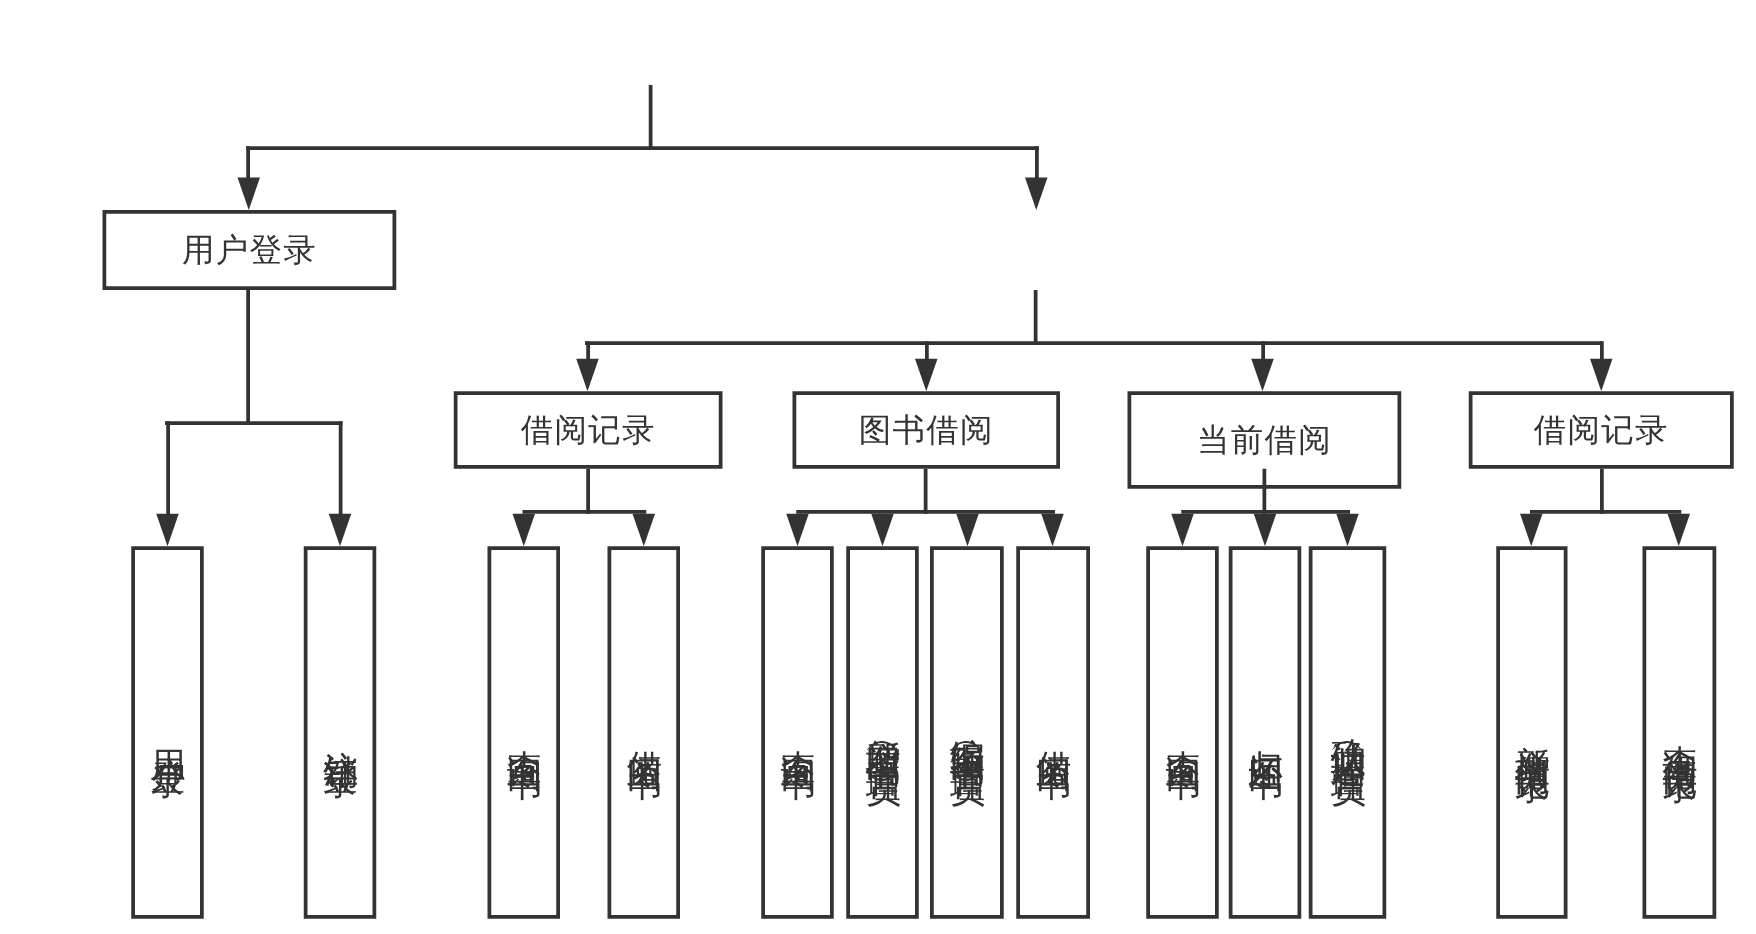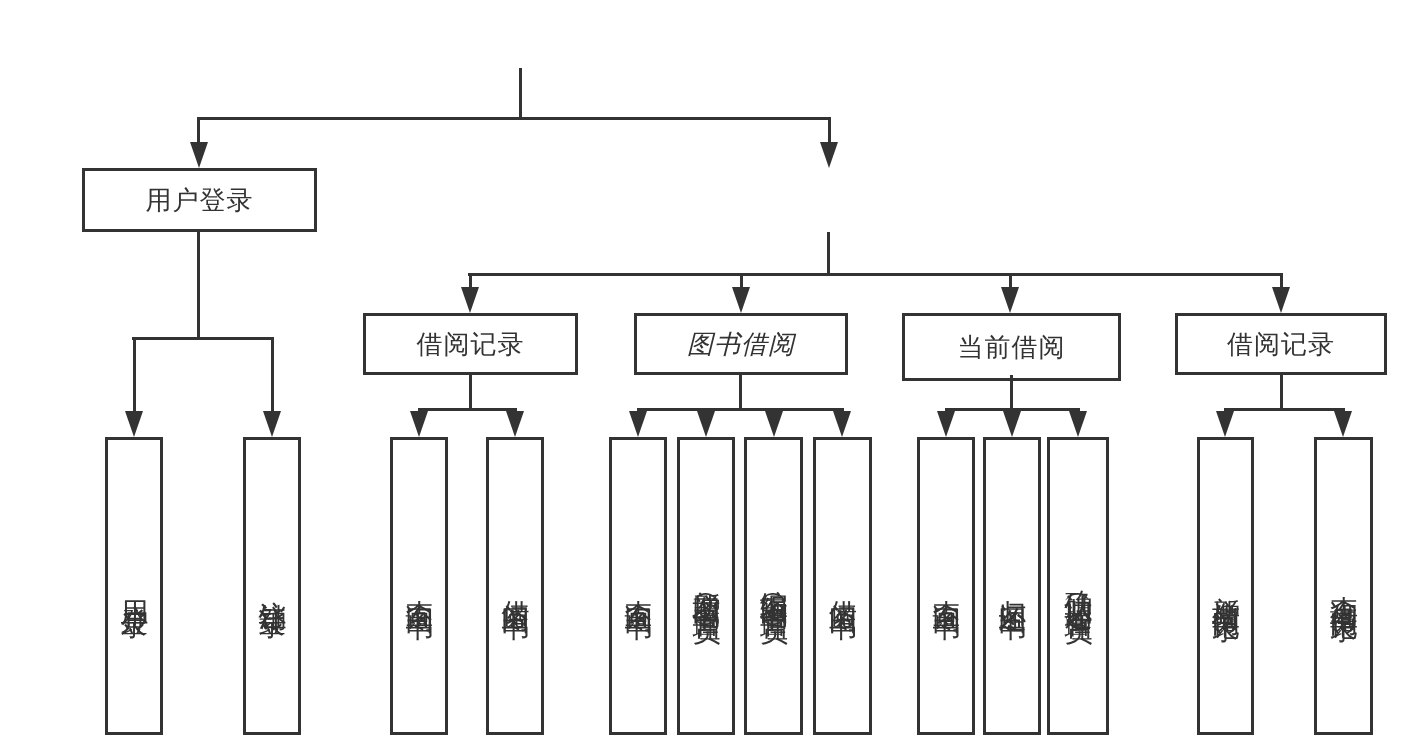--- a/index.html
+++ b/index.html
@@ -79,25 +79,25 @@
 
   <div class="node" style="left:82px; top:168px; width:235px; height:64px;">
     <span>用户登录</span>
   </div>
 
 
   <div class="node" style="left:363px; top:313px; width:215px; height:62px;">
     <span>借阅记录</span>
   </div>
 
-  <div class="node" style="left:634px; top:313px; width:214px; height:62px;font-style:italic;">
+  <div class="node" style="left:634px; top:313px; width:214px; height:62px;">
     <span>图书借阅</span>
   </div>
 
-  <div class="node" style="left:902px; top:313px; width:219px; height:68px;">
+  <div class="node" style="left:902px; top:313px; width:219px; height:78px;">
     <span>当前借阅</span>
   </div>
 
   <div class="node" style="left:1175px; top:313px; width:212px; height:62px;">
     <span>借阅记录</span>
   </div>
 
   <div class="leaf" style="left:105px; width:58px;">
     <span class="vtext">用户登录</span>
   </div>

